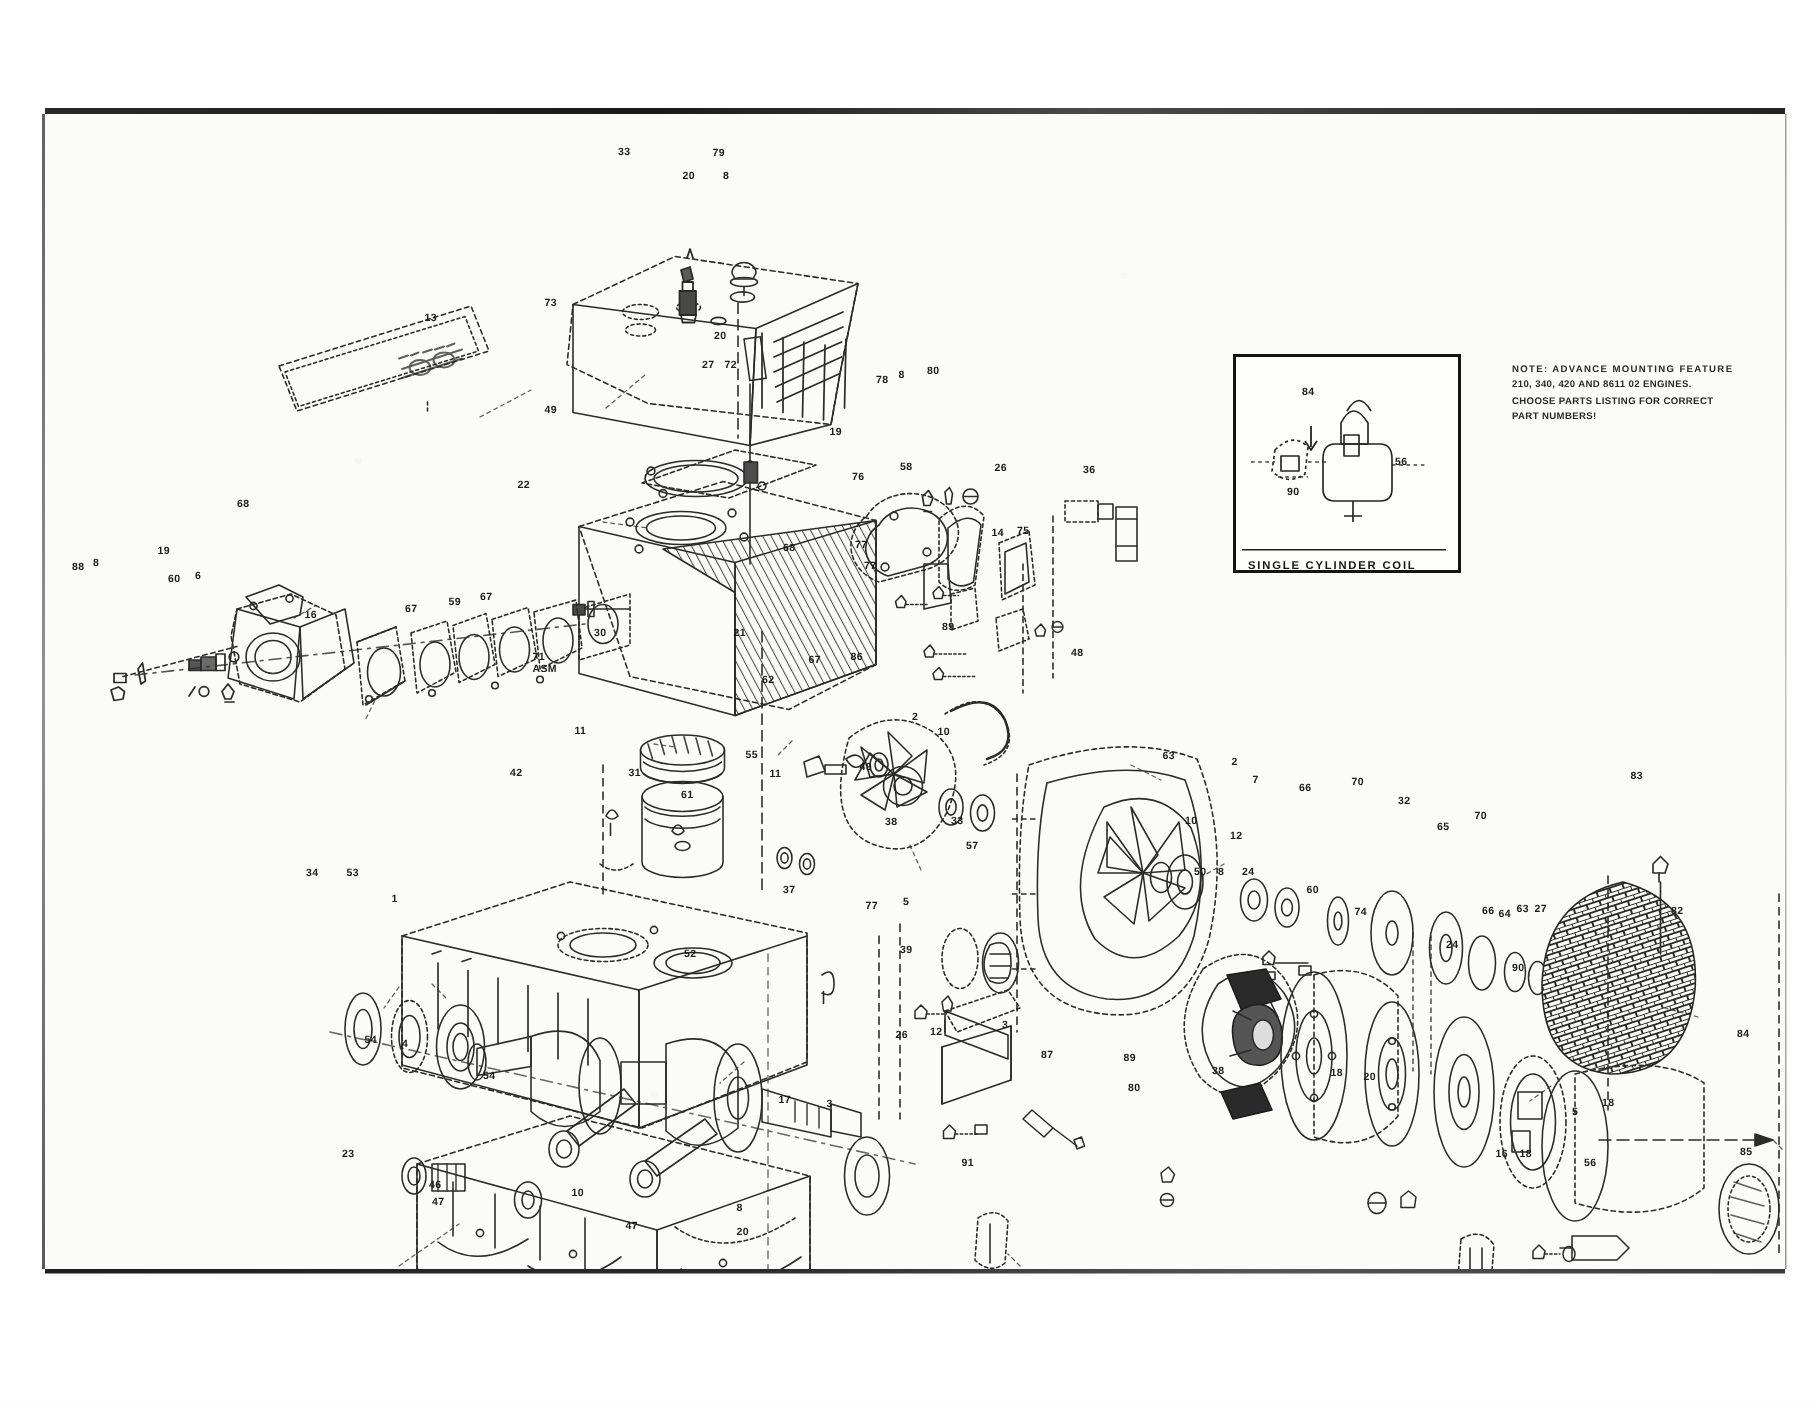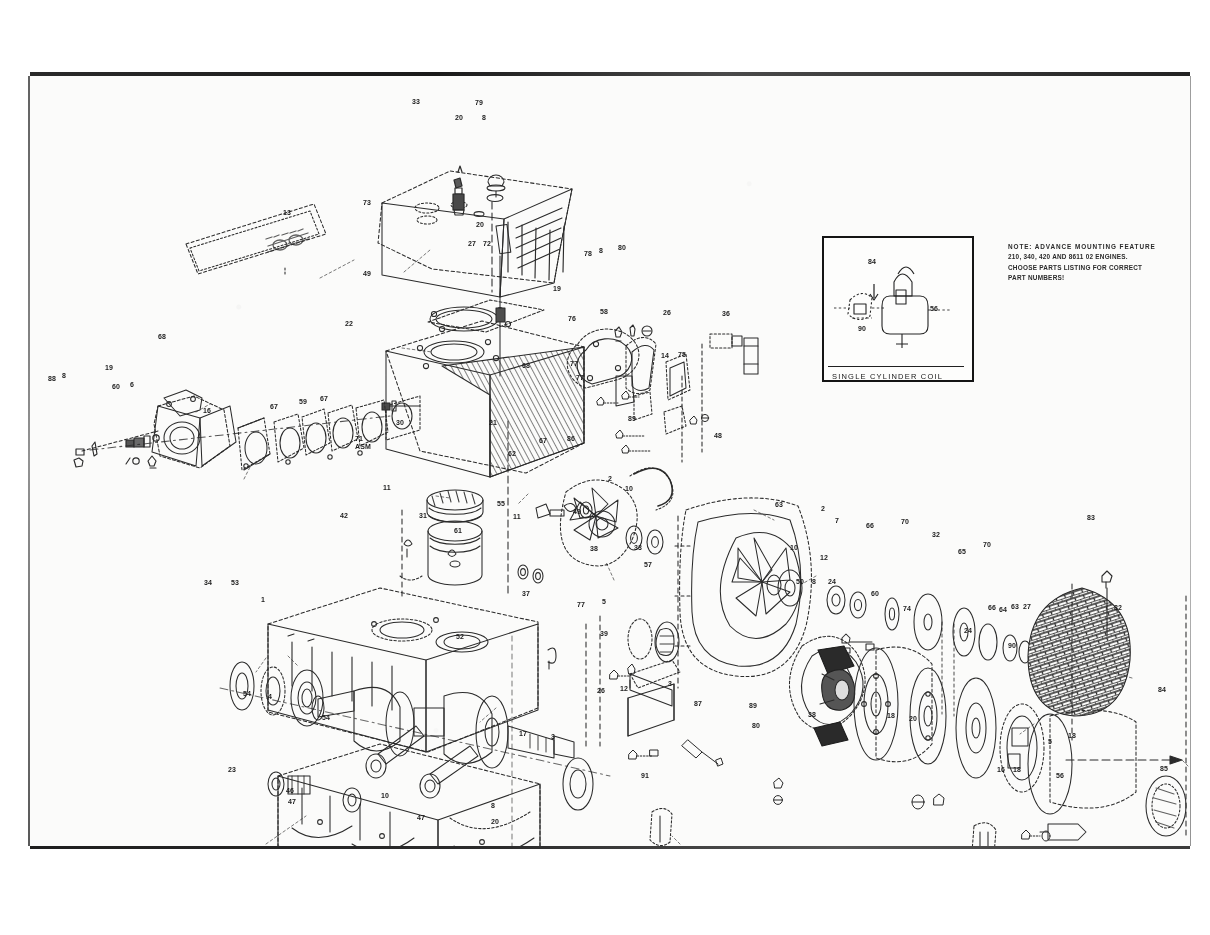--- a/index.html
+++ b/index.html
@@ -36,21 +36,21 @@
 
   
   .cal{position:absolute;font-family:"Liberation Sans",sans-serif;
     font-weight:bold;color:#1b1b1b;white-space:nowrap;
     font-size:7px;letter-spacing:.2px;line-height:1;}
 
   
   #inset{position:absolute;left:822px;top:236px;width:148px;height:142px;
     border:2px solid #141414;background:#fdfdfc;}
   #inset-title{position:absolute;left:832px;top:372px;width:130px;
-    font-size:7.5px;font-weight:normal;letter-spacing:1.2px;color:#161616;}
+    font-size:7.5px;font-weight:bold;letter-spacing:1.2px;color:#161616;}
   #inset-rule{position:absolute;left:828px;top:366px;width:136px;height:1px;background:#202020;}
 
   #note{position:absolute;left:1008px;top:242px;width:170px;
     font-size:6.4px;font-weight:bold;color:#2a2a2a;line-height:1.62;letter-spacing:.25px;}
   #note .hd{letter-spacing:.9px;}
 </style>
 </head>
 <body>
 
 <div id="root">

